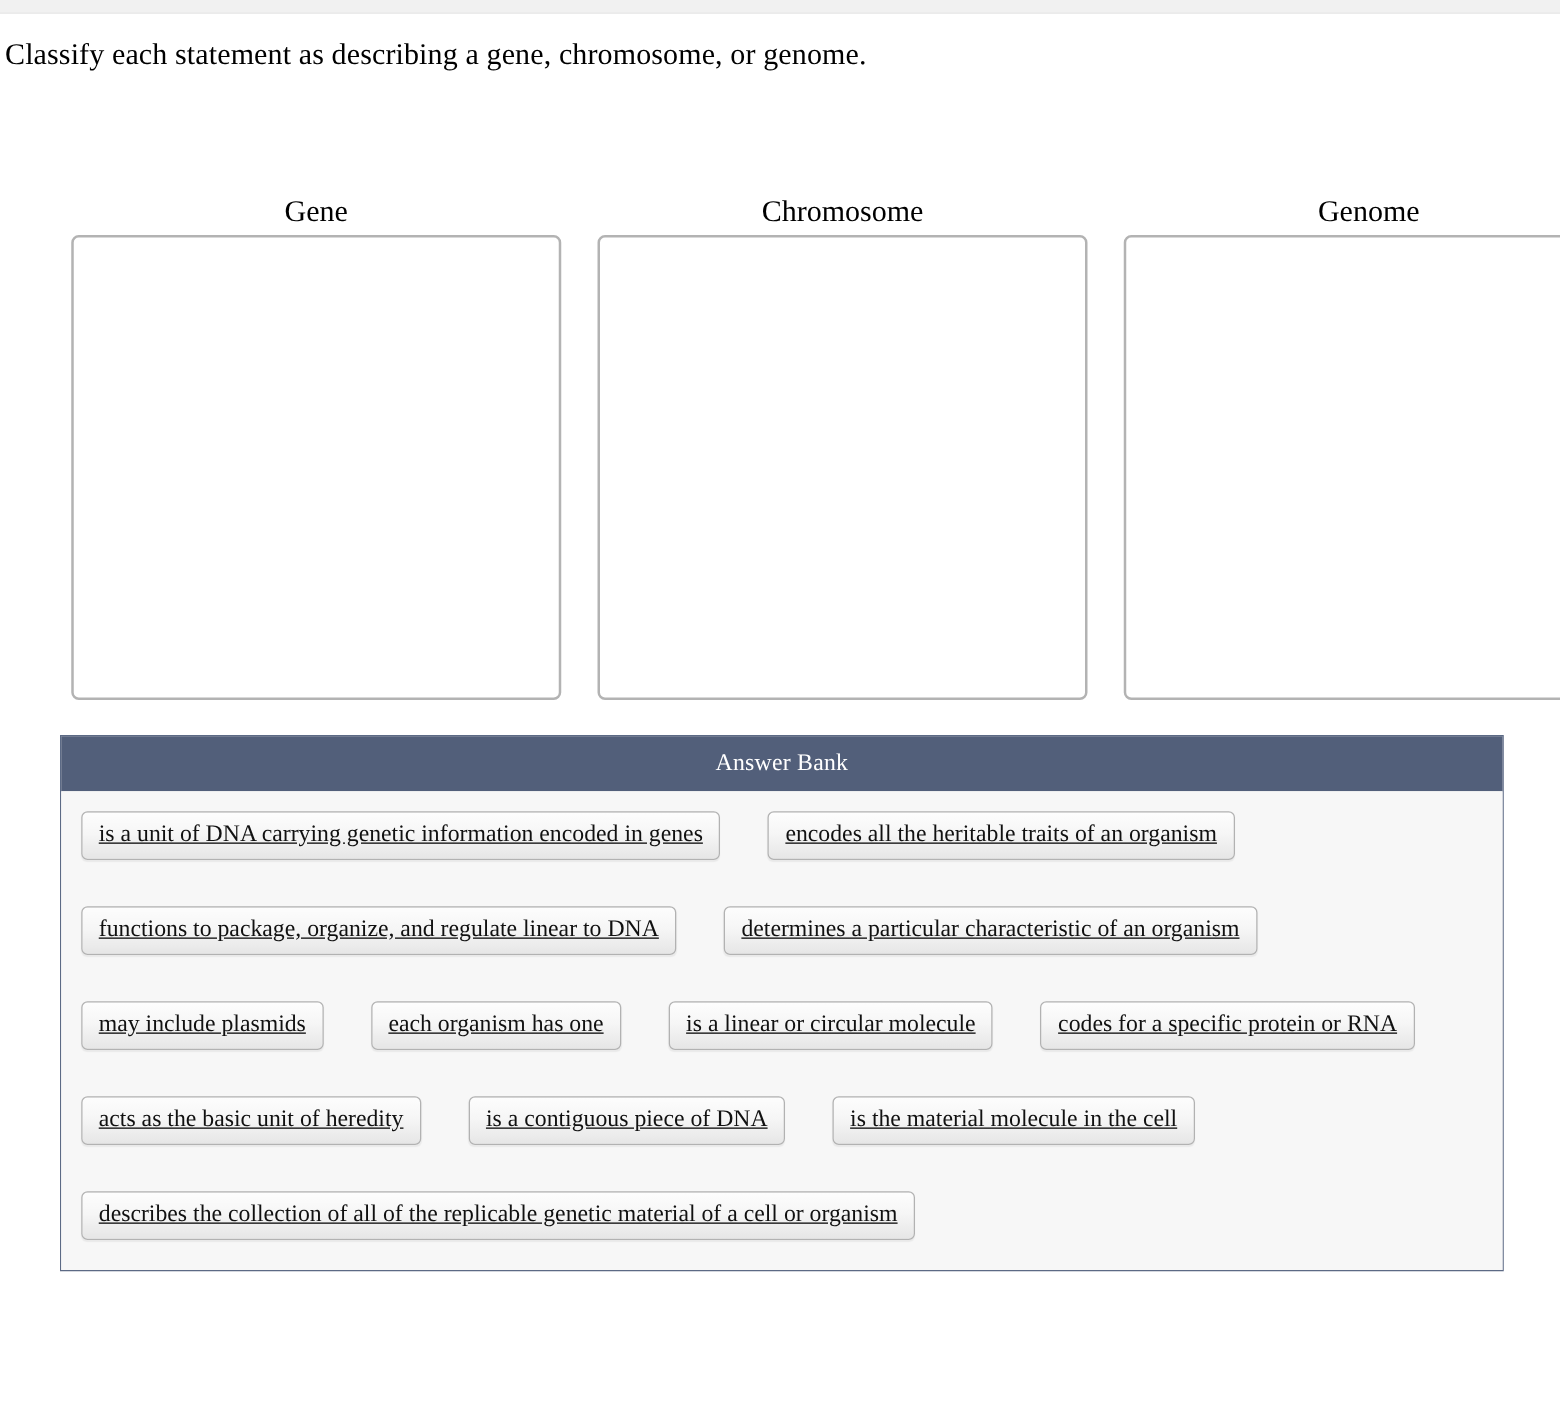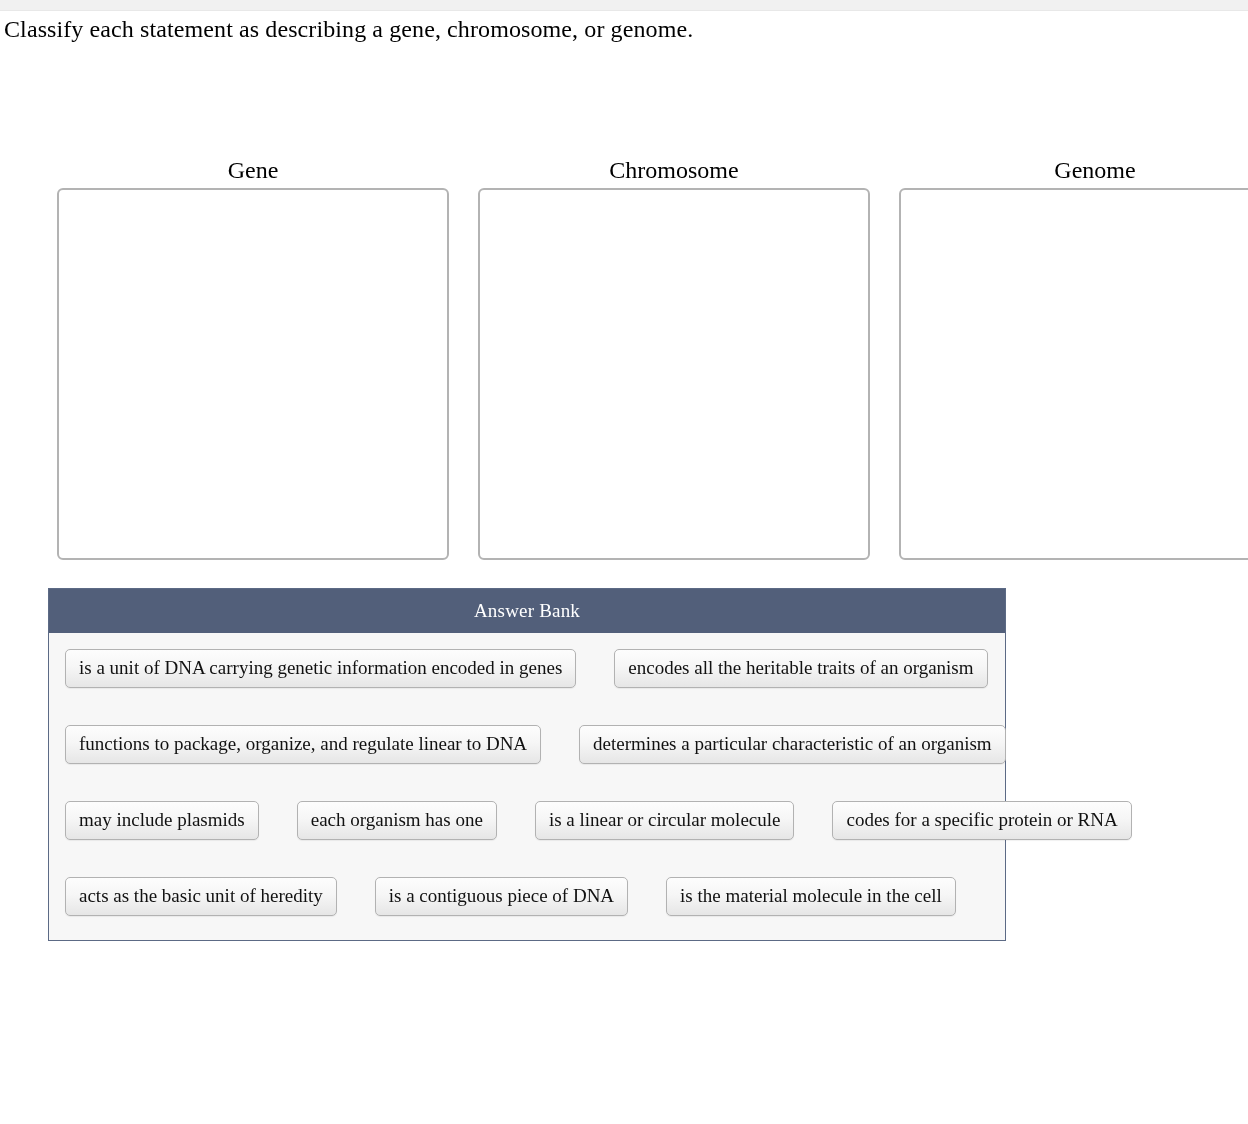--- a/index.html
+++ b/index.html
@@ -23,21 +23,21 @@
     top: 0; left: 0;
     width: 1248px;
     height: 11px;
     background: #f1f1f1;
     border-bottom: 1px solid #e8e8e8;
   }
 
   
   .prompt {
     position: absolute;
-    top: 14px;
+    top: 29px;
     left: 4px;
     font-size: 24px;
     line-height: 30px;
     letter-spacing: 0.1px;
     white-space: nowrap;
   }
 
   
   .columns {
     position: absolute;
@@ -64,37 +64,38 @@
     border: 2px solid #b3b3b3;
     border-radius: 6px;
     background: #ffffff;
   }
 
   
   .answer-bank {
     position: absolute;
     top: 588px;
     left: 48px;
-    width: 958px;
+    width: 1155px;
     border: 1px solid #5c6a85;
     background: #f7f7f7;
   }
   .answer-bank-header {
     height: 44px;
     background: #525f7a;
     color: #ffffff;
     display: flex;
     align-items: center;
     justify-content: center;
     font-size: 19px;
     letter-spacing: 0.2px;
   }
   .answer-bank-body {
     background: #f7f7f7;
     padding: 16px 14px 20px 14px;
+    text-decoration: underline;
   }
   .tile-row {
     display: flex;
     align-items: center;
     gap: 38px;
     margin-bottom: 37px;
     padding-left: 2px;
   }
   .tile-row:last-child { margin-bottom: 4px; }
 
@@ -150,14 +151,17 @@
       <div class="tile">may include plasmids</div>
       <div class="tile">each organism has one</div>
       <div class="tile">is a linear or circular molecule</div>
       <div class="tile">codes for a specific protein or RNA</div>
     </div>
     <div class="tile-row">
       <div class="tile">acts as the basic unit of heredity</div>
       <div class="tile">is a contiguous piece of DNA</div>
       <div class="tile">is the material molecule in the cell</div>
     </div>
+    <div class="tile-row">
+      <div class="tile">describes the collection of all of the replicable genetic material of a cell or organism</div>
+    </div>
   </div>
 </div>
 
 </body></html>

